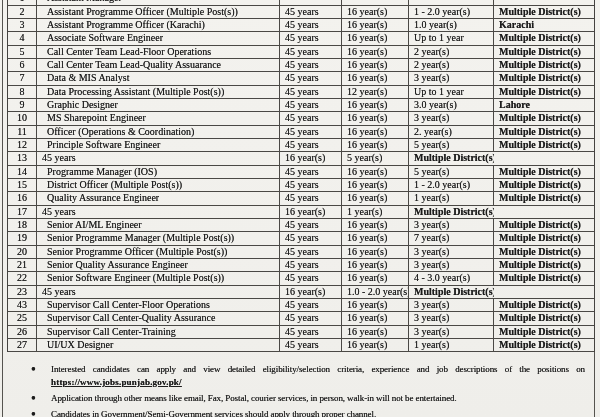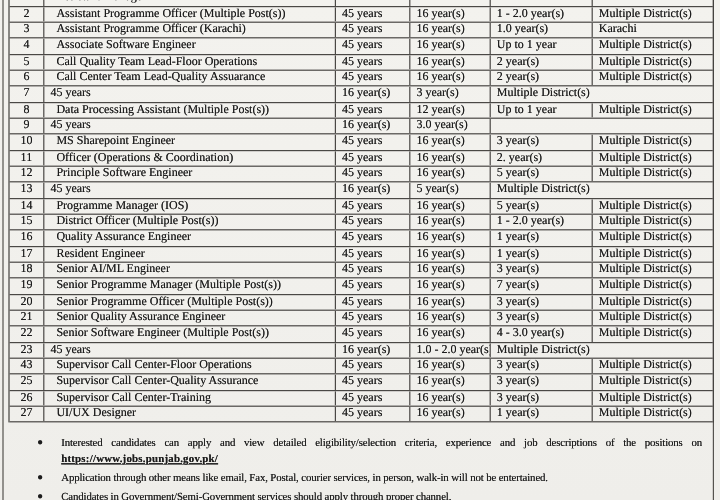--- a/index.html
+++ b/index.html
@@ -38,21 +38,21 @@
   .cell{
     box-sizing:border-box;
     border-right:1px solid #4a4845;
     line-height:12.4px;
     white-space:nowrap;
     overflow:hidden;
     padding:0 2px 0 5px;
   }
   .cell.serial{text-align:center;padding:0;}
   .cell.position{padding-left:10px;}
-  .cell.district{border-right:none;}
+  .cell.district{border-right:none;font-weight:bold;}
 
   
   .notes{
     position:absolute;left:7px;top:363px;width:586px;
     font-size:9px;line-height:12.5px;
     letter-spacing:-0.1px;
   }
   .note{display:flex;margin-bottom:3.5px;}
   .bullet{
     width:20px;margin-left:24px;flex:none;
@@ -102,54 +102,57 @@
       <div class="row">
         <div class="cell serial">4</div>
         <div class="cell position">Associate Software Engineer</div>
         <div class="cell age">45 years</div>
         <div class="cell education">16 year(s)</div>
         <div class="cell experience">Up to 1 year</div>
         <div class="cell district">Multiple District(s)</div>
       </div>
       <div class="row">
         <div class="cell serial">5</div>
-        <div class="cell position">Call Quality Team Lead-Floor Operations</div>
+        <div class="cell position">Call Center Team Lead-Floor Operations</div>
         <div class="cell age">45 years</div>
         <div class="cell education">16 year(s)</div>
         <div class="cell experience">2 year(s)</div>
         <div class="cell district">Multiple District(s)</div>
       </div>
       <div class="row">
         <div class="cell serial">6</div>
         <div class="cell position">Call Center Team Lead-Quality Assuarance</div>
         <div class="cell age">45 years</div>
         <div class="cell education">16 year(s)</div>
         <div class="cell experience">2 year(s)</div>
         <div class="cell district">Multiple District(s)</div>
       </div>
       <div class="row">
         <div class="cell serial">7</div>
+        <div class="cell position">Data &amp; MIS Analyst</div>
         <div class="cell age">45 years</div>
         <div class="cell education">16 year(s)</div>
         <div class="cell experience">3 year(s)</div>
         <div class="cell district">Multiple District(s)</div>
       </div>
       <div class="row">
         <div class="cell serial">8</div>
         <div class="cell position">Data Processing Assistant (Multiple Post(s))</div>
         <div class="cell age">45 years</div>
         <div class="cell education">12 year(s)</div>
         <div class="cell experience">Up to 1 year</div>
         <div class="cell district">Multiple District(s)</div>
       </div>
       <div class="row">
         <div class="cell serial">9</div>
+        <div class="cell position">Graphic Designer</div>
         <div class="cell age">45 years</div>
         <div class="cell education">16 year(s)</div>
         <div class="cell experience">3.0 year(s)</div>
+        <div class="cell district">Lahore</div>
       </div>
       <div class="row">
         <div class="cell serial">10</div>
         <div class="cell position">MS Sharepoint Engineer</div>
         <div class="cell age">45 years</div>
         <div class="cell education">16 year(s)</div>
         <div class="cell experience">3 year(s)</div>
         <div class="cell district">Multiple District(s)</div>
       </div>
       <div class="row">
@@ -194,21 +197,20 @@
       <div class="row">
         <div class="cell serial">16</div>
         <div class="cell position">Quality Assurance Engineer</div>
         <div class="cell age">45 years</div>
         <div class="cell education">16 year(s)</div>
         <div class="cell experience">1 year(s)</div>
         <div class="cell district">Multiple District(s)</div>
       </div>
       <div class="row">
         <div class="cell serial">17</div>
-        <div class="cell position">Resident Engineer</div>
         <div class="cell age">45 years</div>
         <div class="cell education">16 year(s)</div>
         <div class="cell experience">1 year(s)</div>
         <div class="cell district">Multiple District(s)</div>
       </div>
       <div class="row">
         <div class="cell serial">18</div>
         <div class="cell position">Senior AI/ML Engineer</div>
         <div class="cell age">45 years</div>
         <div class="cell education">16 year(s)</div>

